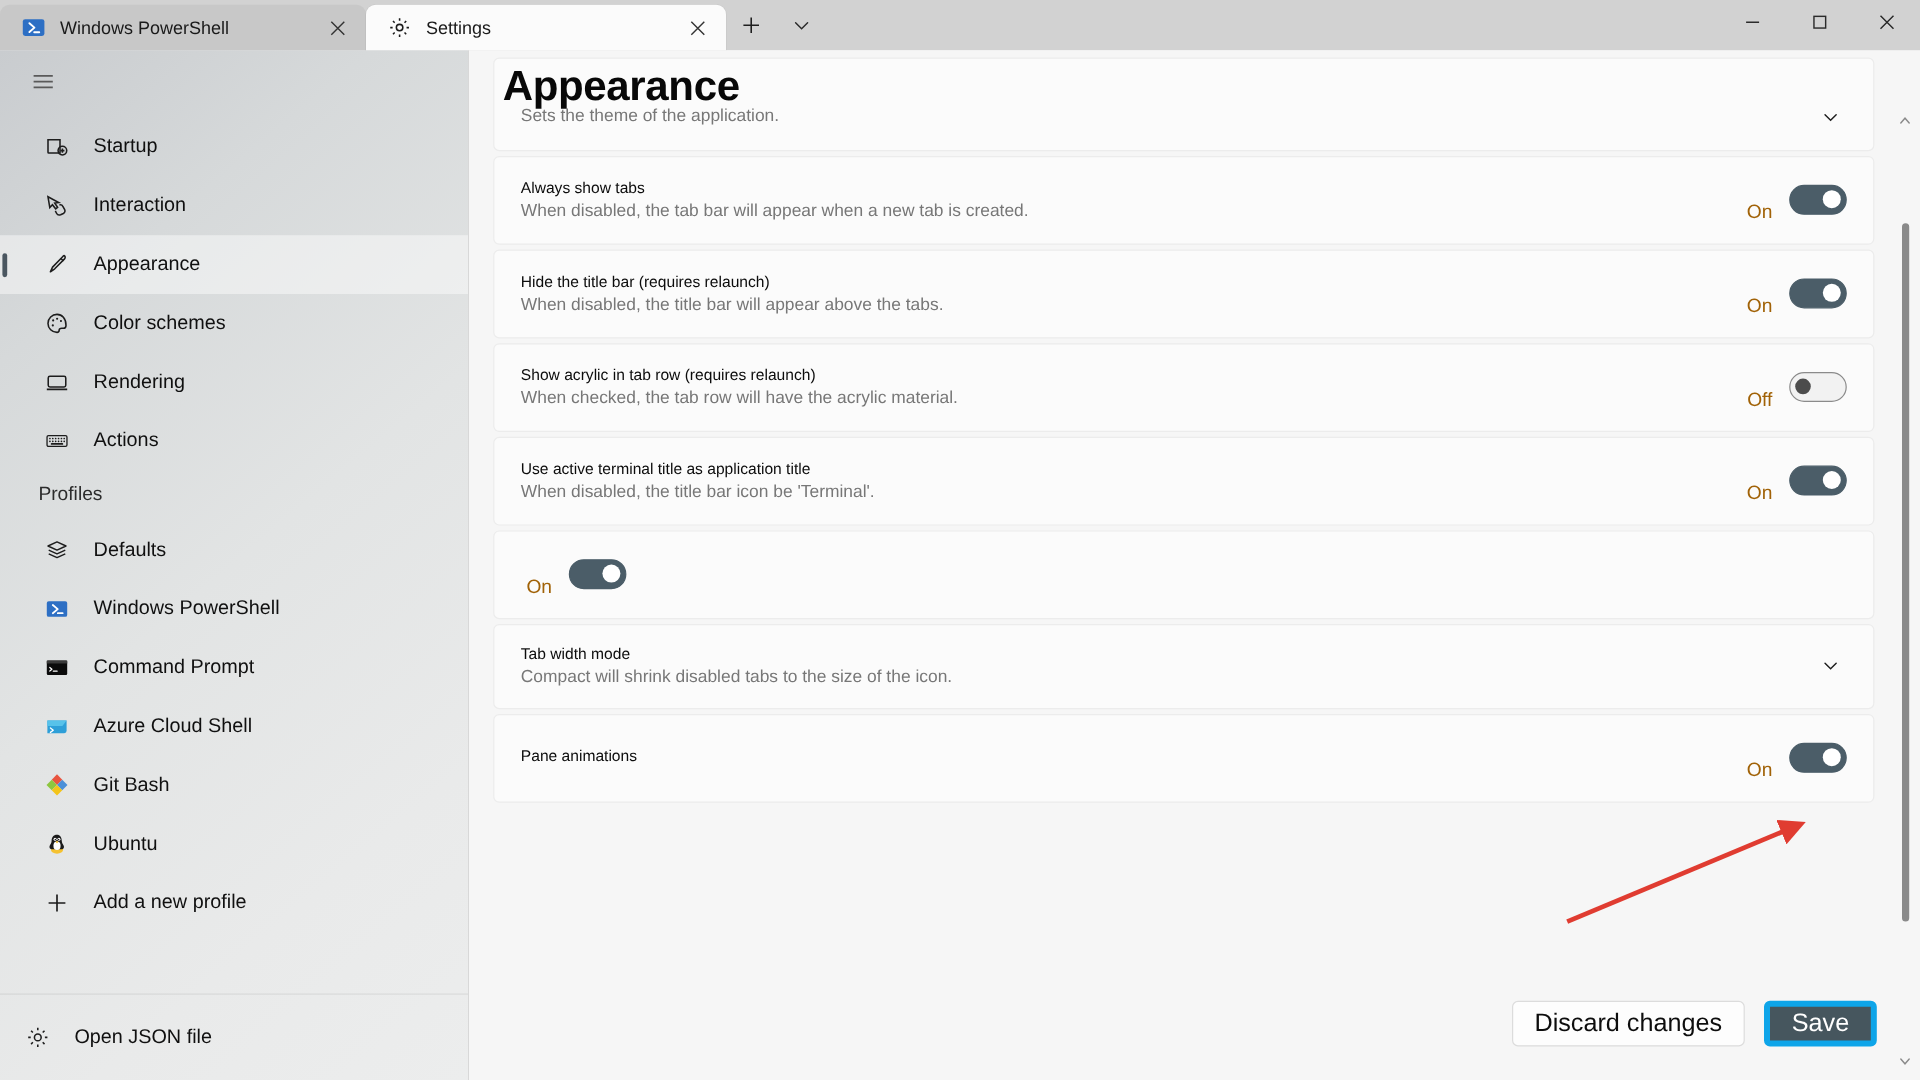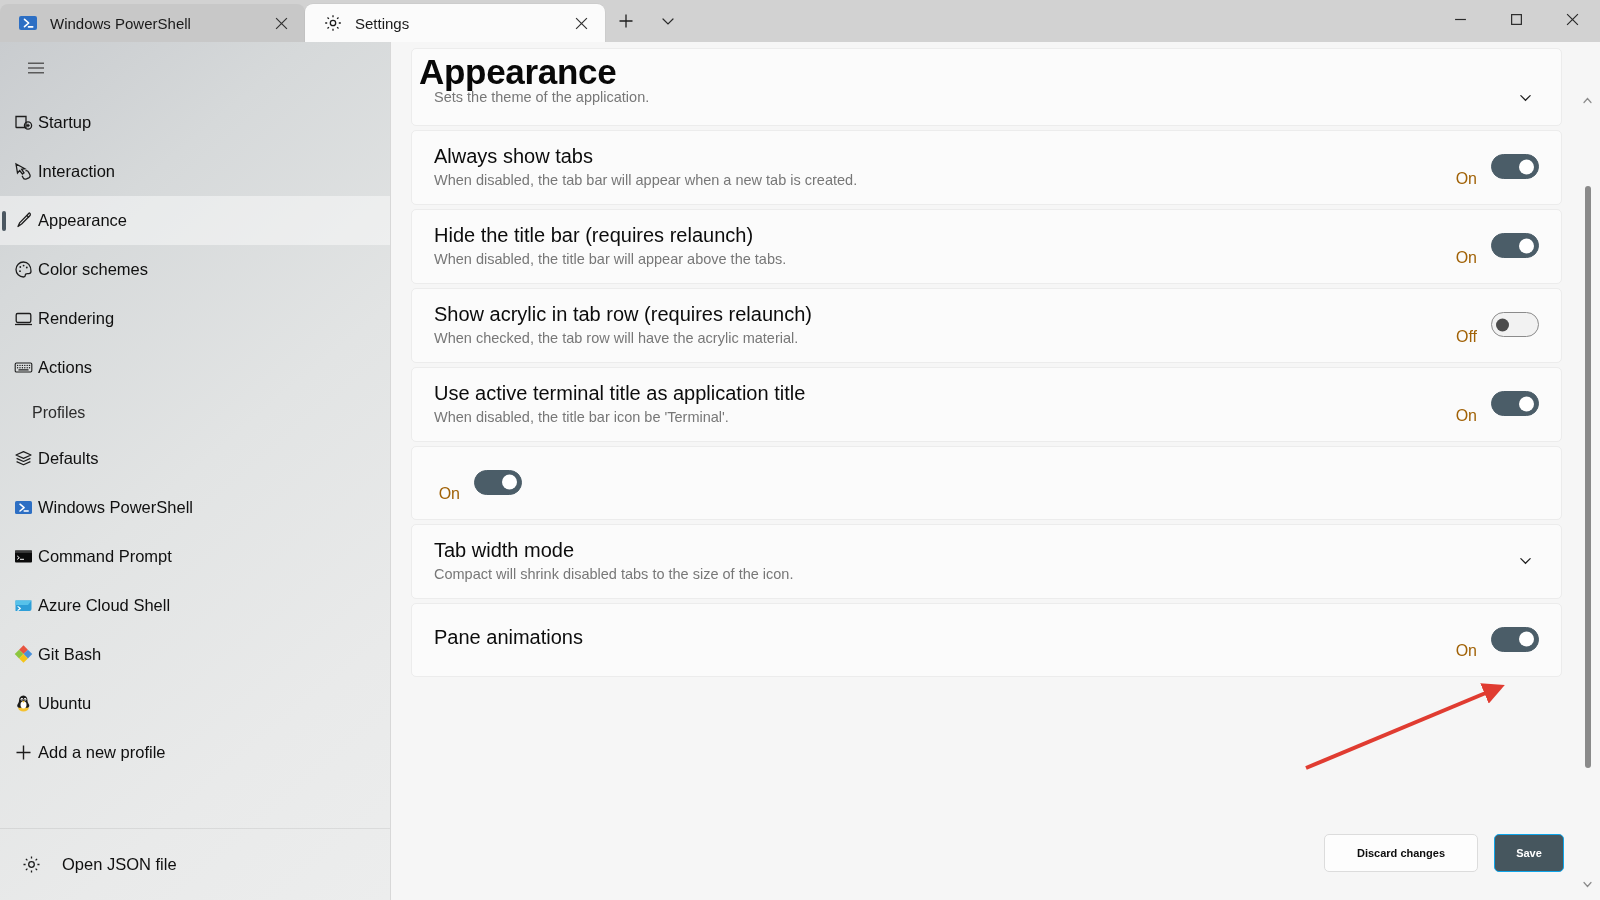--- a/index.html
+++ b/index.html
@@ -88,22 +88,22 @@
     border-radius: 5px;
     color: #585858;
   }
   .hamburger svg { width: 18px; height: 14px; }
 
   .nav { padding: 0; }
   .nav-item {
     position: relative;
     height: 49px;
     display: flex; align-items: center;
-    padding-left: 12px;
-    gap: 4px;
+    padding-left: 36px;
+    gap: 20px;
     font-size: 16.5px;
     color: #101010;
   }
   .nav-item.selected { background: rgba(255,255,255,0.45); }
   .nav-item.selected::before {
     content: "";
     position: absolute;
     left: 2px; top: 50%;
     transform: translateY(-50%);
     width: 3.5px; height: 20px;
@@ -167,21 +167,21 @@
     border: 1px solid #ececec;
     border-radius: 5px;
     margin-bottom: 4px;
     padding: 14px 22px 16px 22px;
     display: flex; align-items: center;
     min-height: 71px;
   }
   .card.first { min-height: 0; padding-top: 34px; padding-bottom: 14px; }
   .card-text { flex: 1 1 auto; }
   .card-title {
-    font-size: 20px;
+    font-size: 13px;
     color: #0c0c0c;
     margin-bottom: 4px;
   }
   .card-sub {
     font-size: 14.5px;
     color: #777777;
   }
   .card-right {
     flex: 0 0 auto;
     display: flex; align-items: center; gap: 14px;
@@ -241,35 +241,34 @@
 
   
   .footer-actions {
     position: absolute;
     bottom: 28px; right: 36px;
     display: flex; align-items: center; gap: 16px;
   }
   .btn {
     height: 38px;
     padding: 0 18px;
-    font-size: 11px;
+    font-size: 21px;
     border-radius: 5px;
     display: flex; align-items: center; justify-content: center;
     font-family: "Liberation Sans", sans-serif;
-    font-weight: bold;
   }
   .btn-secondary {
     background: #fdfdfd;
     border: 1px solid #dcdcdc;
     color: #0d0d0d;
     min-width: 154px;
   }
   .btn-primary {
     background: #46565e;
-    border: 1px solid #0ea5e9;
+    border: 5px solid #0ea5e9;
     color: #ffffff;
     min-width: 70px;
   }
 
   
   .annotation {
     position: absolute;
     top: 0; left: 0;
     width: 1600px; height: 900px;
     pointer-events: none;

